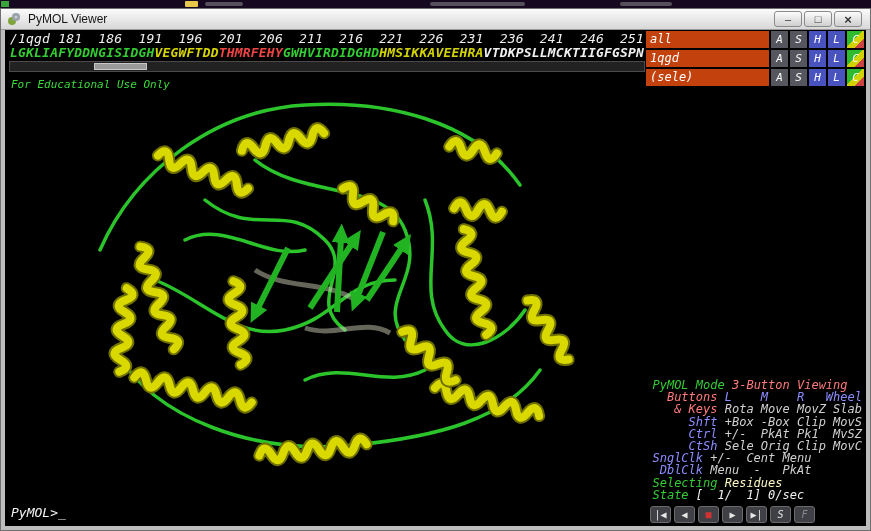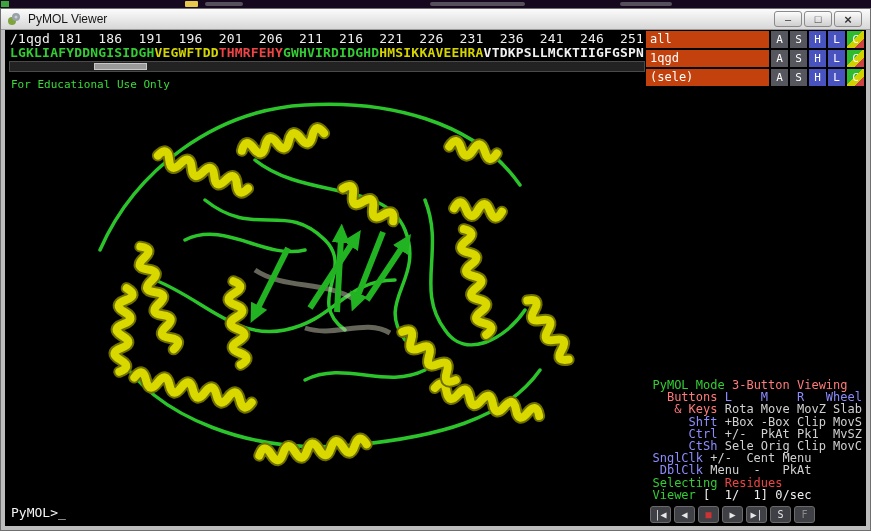--- a/index.html
+++ b/index.html
@@ -26,21 +26,21 @@
   .app-icon { position:absolute; left:6px; top:3px; width:14px; height:14px; }
   .title-text { position:absolute; left:27px; top:3px; font-size:12px; color:#151515; }
   .win-controls { position:absolute; right:8px; top:2px; display:flex; gap:2px; }
   .win-btn { width:28px; height:16px; border:1px solid #8a8a8a; border-radius:3px;
              background:linear-gradient(#fcfcfc,#cfcfcf); color:#333;
              display:flex; align-items:center; justify-content:center;
              font-size:11px; line-height:1; cursor:default; }
   .win-btn .g-close { font-size:13px; font-weight:bold; }
 
   
-  .content { position:relative; margin:0 4px 4px 4px; height:496px; background:#000; overflow:hidden; }
+  .content { position:relative; margin:0 4px 4px 4px; height:496px; background:#000; overflow:hidden;font-style:italic; }
 
   .seq-ruler { position:absolute; top:1px; left:5px; font-size:13px; letter-spacing:0.2px;
                color:#f0f0f0; white-space:pre; }
   .seq-letters { position:absolute; top:15px; left:5px; font-size:13px; letter-spacing:0.2px;
                  font-weight:bold; white-space:pre; }
   .seq-scroll { position:absolute; top:31px; left:4px; width:636px; height:11px;
                 background:#222; border:1px solid #4a4a4a; }
   .seq-thumb { position:absolute; top:1px; height:7px; background:#9a9a9a; border:1px solid #c8c8c8; }
   .watermark { position:absolute; top:48px; left:6px; font-size:11px; color:#3adb3a; white-space:pre; }
 
@@ -241,22 +241,22 @@
           </div>
         <div class="mouse-panel">
             <div class="mm-line"><span style="color: rgb(51, 204, 51);">PyMOL Mode </span><span style="color: rgb(255, 122, 122);">3-Button Viewing</span></div>
             <div class="mm-line"><span style="color: rgb(255, 122, 122);">  Buttons </span><span style="color: rgb(140, 140, 255);">L    M    R   Wheel</span></div>
             <div class="mm-line"><span style="color: rgb(255, 122, 122);">   &amp; Keys </span><span style="color: rgb(208, 208, 208);">Rota Move MovZ Slab</span></div>
             <div class="mm-line"><span style="color: rgb(140, 140, 255);">     Shft </span><span style="color: rgb(208, 208, 208);">+Box -Box Clip MovS</span></div>
             <div class="mm-line"><span style="color: rgb(140, 140, 255);">     Ctrl </span><span style="color: rgb(208, 208, 208);">+/-  PkAt Pk1  MvSZ</span></div>
             <div class="mm-line"><span style="color: rgb(140, 140, 255);">     CtSh </span><span style="color: rgb(208, 208, 208);">Sele Orig Clip MovC</span></div>
             <div class="mm-line"><span style="color: rgb(140, 140, 255);">SnglClk </span><span style="color: rgb(208, 208, 208);">+/-  Cent Menu</span></div>
             <div class="mm-line"><span style="color: rgb(140, 140, 255);"> DblClk </span><span style="color: rgb(208, 208, 208);">Menu  -   PkAt</span></div>
-            <div class="mm-line"><span style="color: rgb(51, 204, 51);">Selecting </span><span style="color: #ef4444;">Residues</span></div>
-            <div class="mm-line"><span style="color: rgb(51, 204, 51);">Viewer </span><span style="color: rgb(240, 240, 240);">[  1/  1] 0/sec</span></div>
+            <div class="mm-line"><span style="color: rgb(51, 204, 51);">Selecting </span><span style="color: #fef9c3;">Residues</span></div>
+            <div class="mm-line"><span style="color: rgb(51, 204, 51);">State </span><span style="color: rgb(240, 240, 240);">[  1/  1] 0/sec</span></div>
           </div>
       </div>
 
       <div class="command-line"><span>PyMOL&gt;</span><span>_</span></div>
       <div class="vcr">
           <div class="vcr-btn">|◀</div>
           <div class="vcr-btn">◀</div>
           <div class="vcr-btn" style="color: rgb(204, 52, 52);">■</div>
           <div class="vcr-btn">▶</div>
           <div class="vcr-btn">▶|</div>

